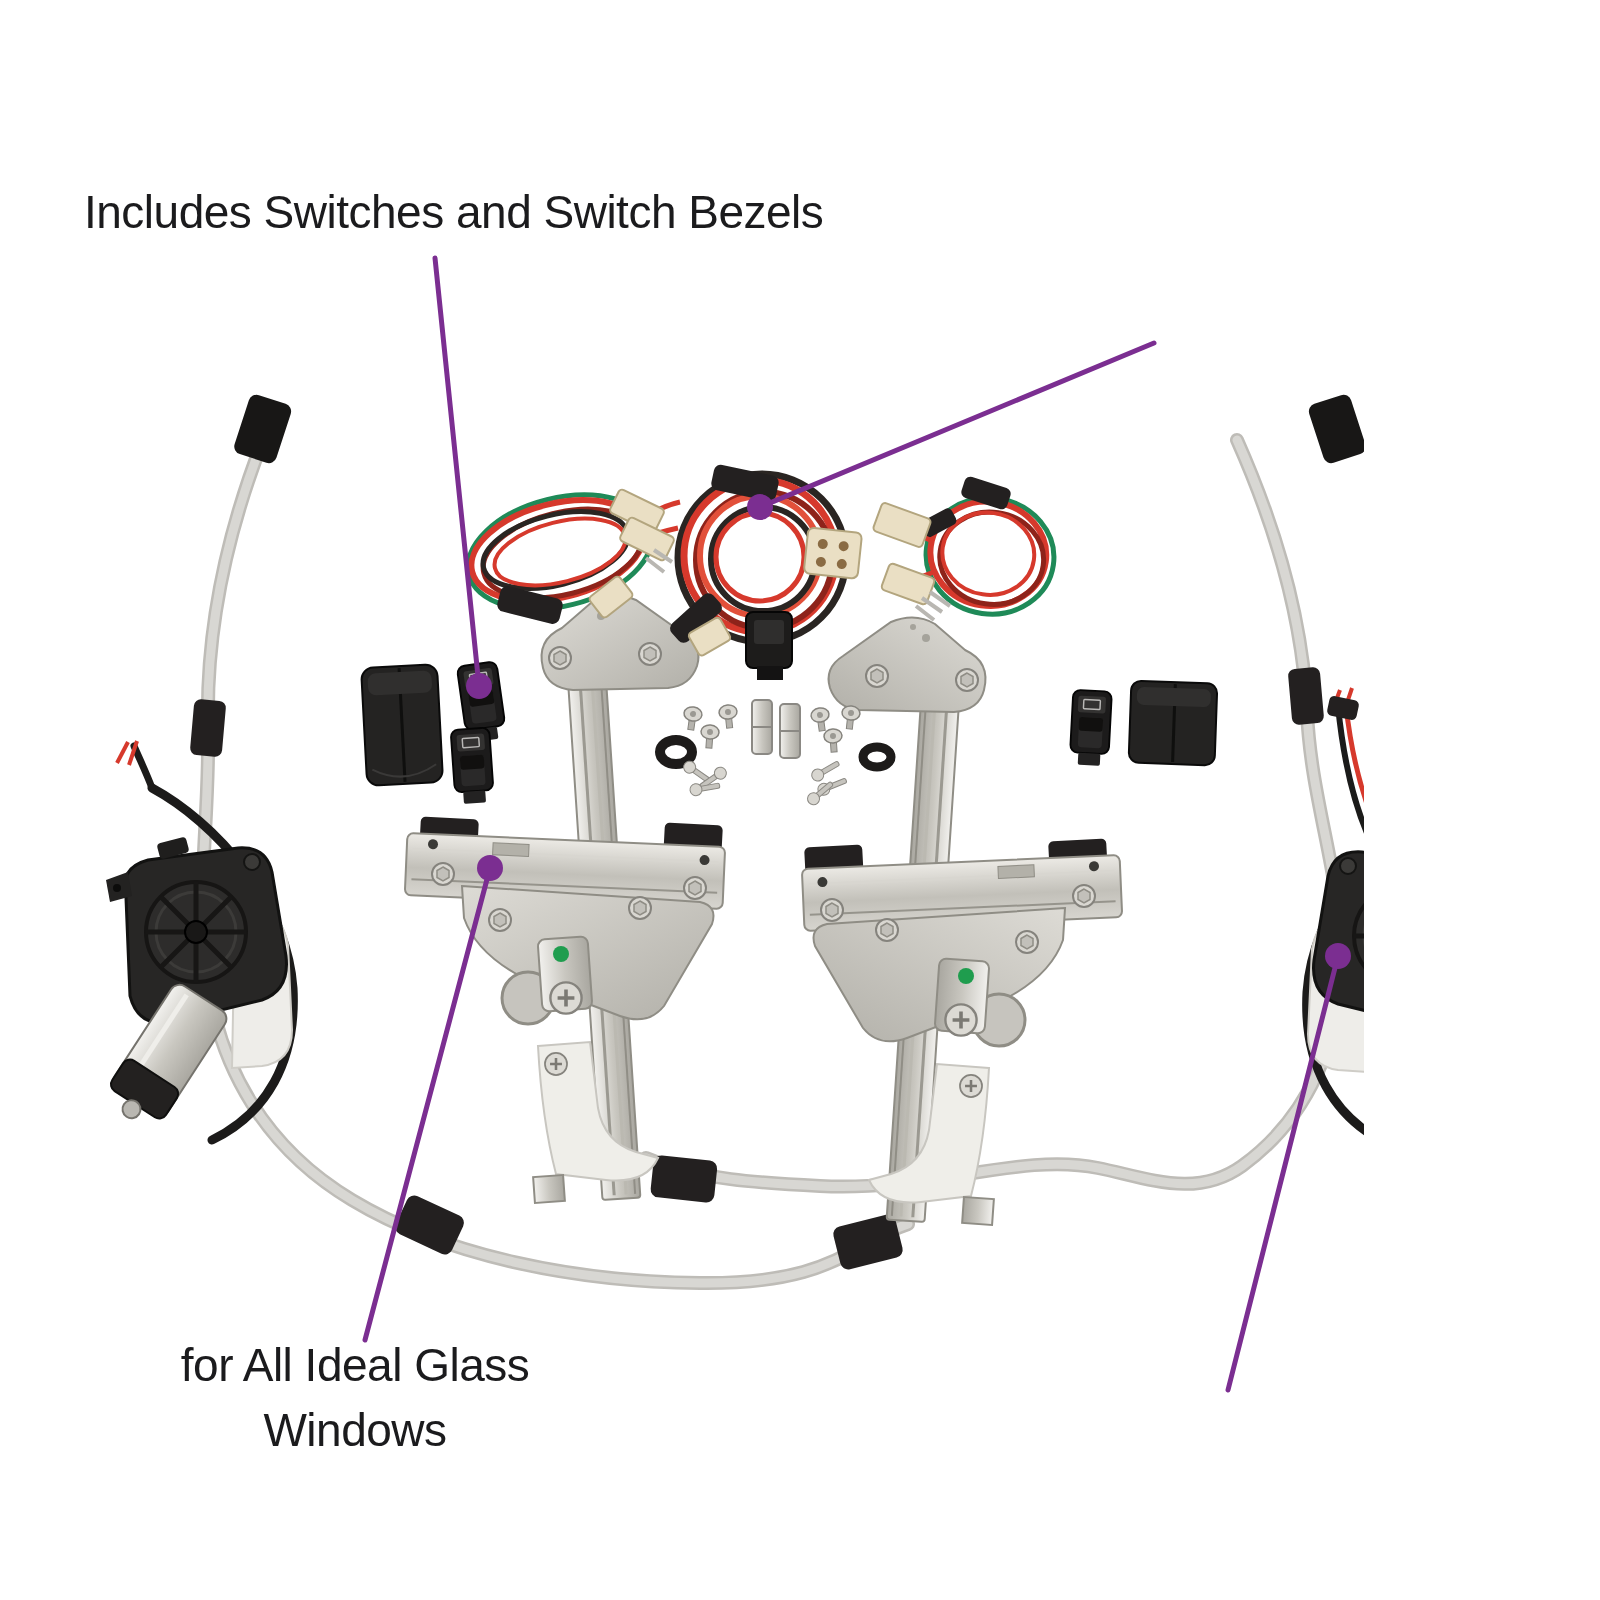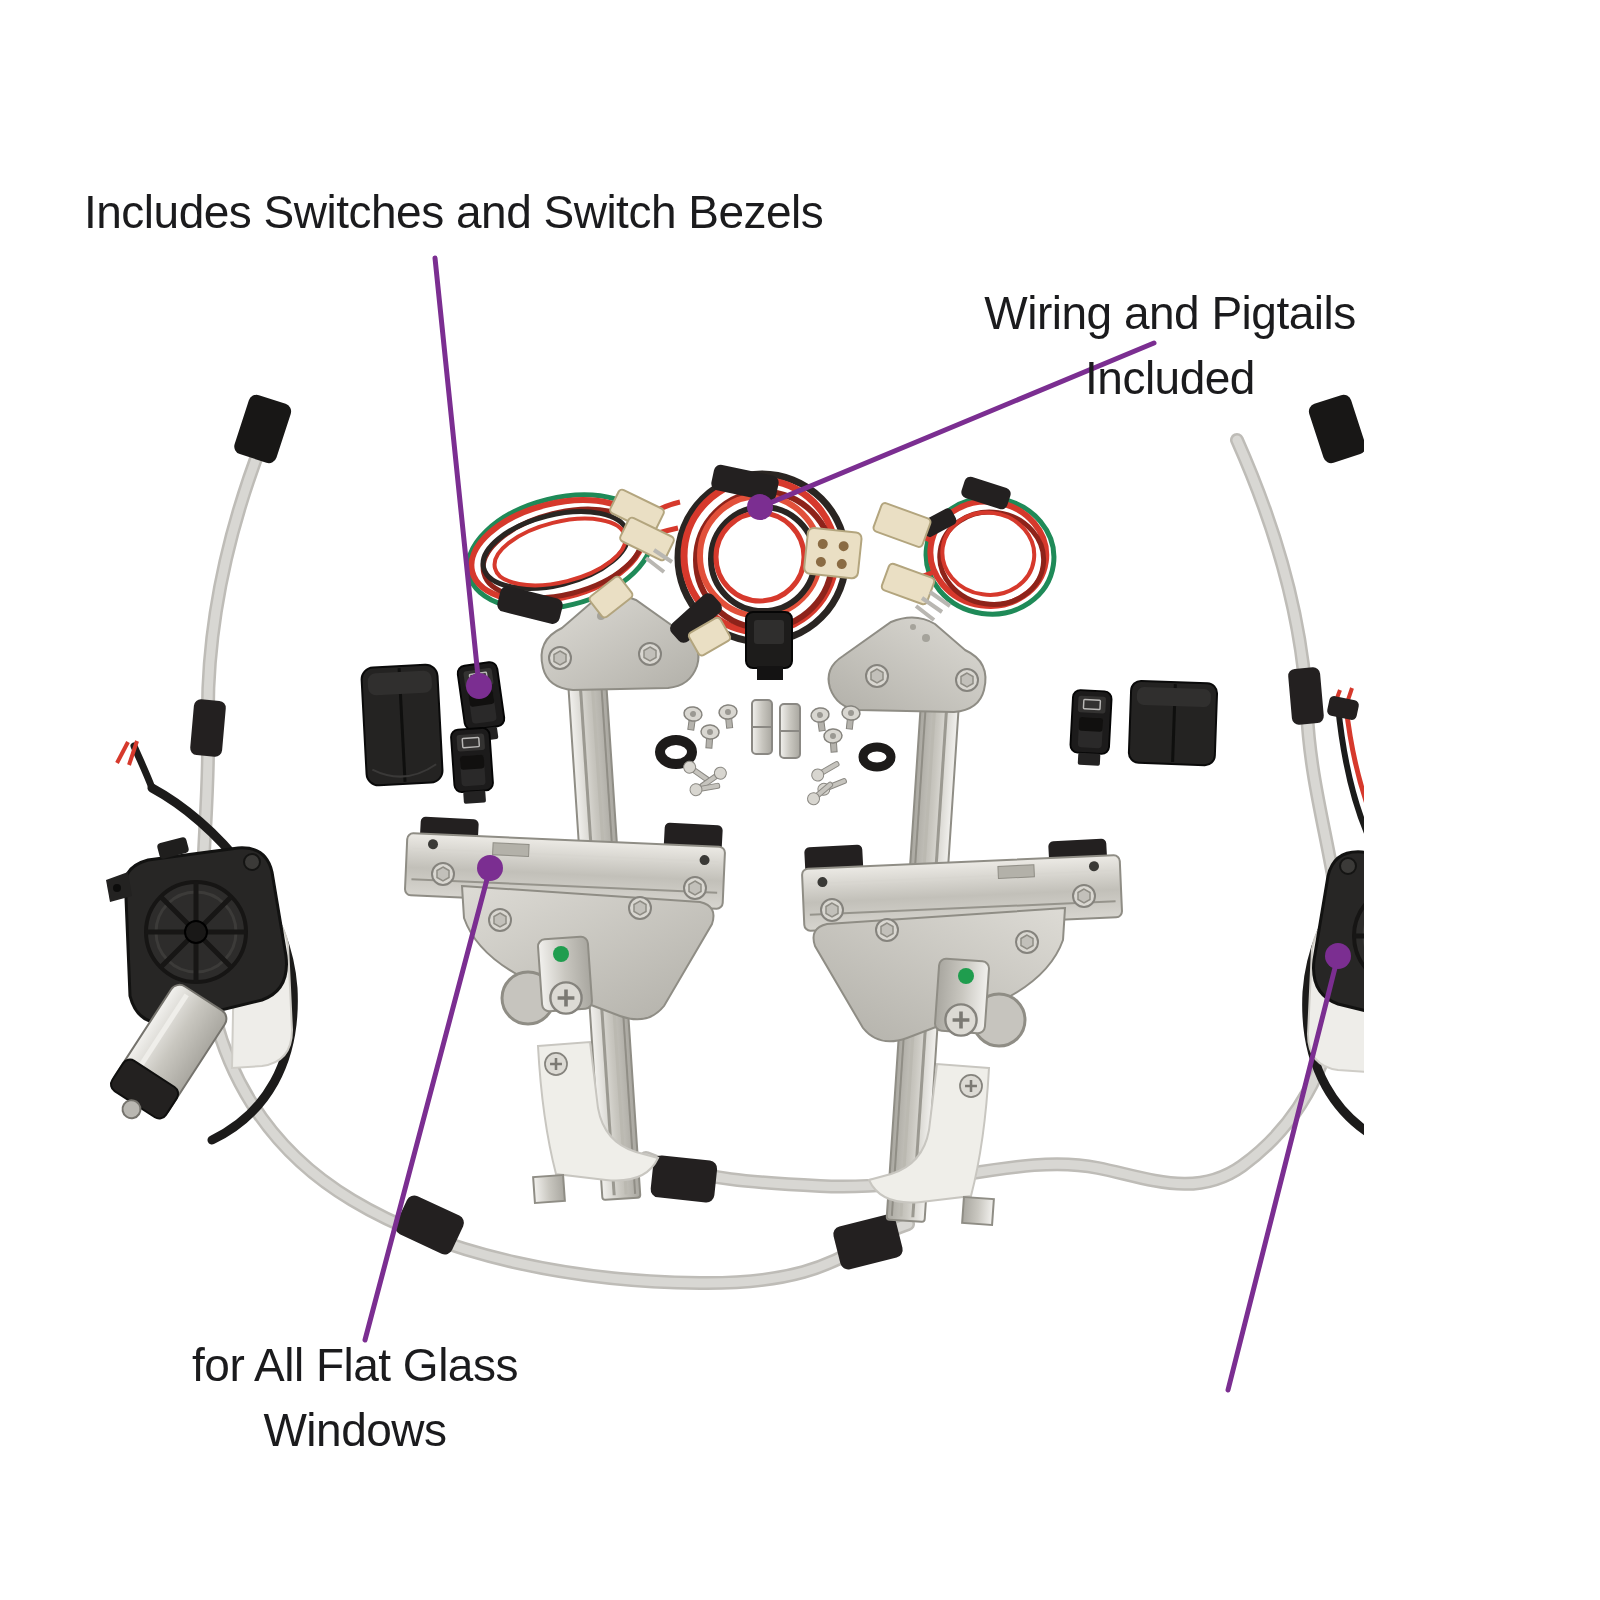--- a/index.html
+++ b/index.html
@@ -281,20 +281,19 @@
     <circle class="dot" cx="760" cy="507" r="13"></circle>
     <line class="callout" x1="490" y1="868" x2="365" y2="1340"></line>
     <circle class="dot" cx="490" cy="868" r="13"></circle>
     <line class="callout" x1="1338" y1="956" x2="1228" y2="1390"></line>
     <circle class="dot" cx="1338" cy="956" r="13"></circle>
   </g>
 </svg>
 
   <div class="label" style="left:84px;top:180px;">Includes Switches and Switch Bezels</div>
 
-  <div class="label center" style="left:898px;top:281px;width:544px;">Wiring and Pigtails Included</div>
 
   <div class="label center" style="left:103px;top:1333px;width:504px;">
-    <div>for All Flat Glass Windows</div>
+    <div>for All Ideal Glass Windows</div>
   </div>
 
 
 </div>
 
 </body></html>

